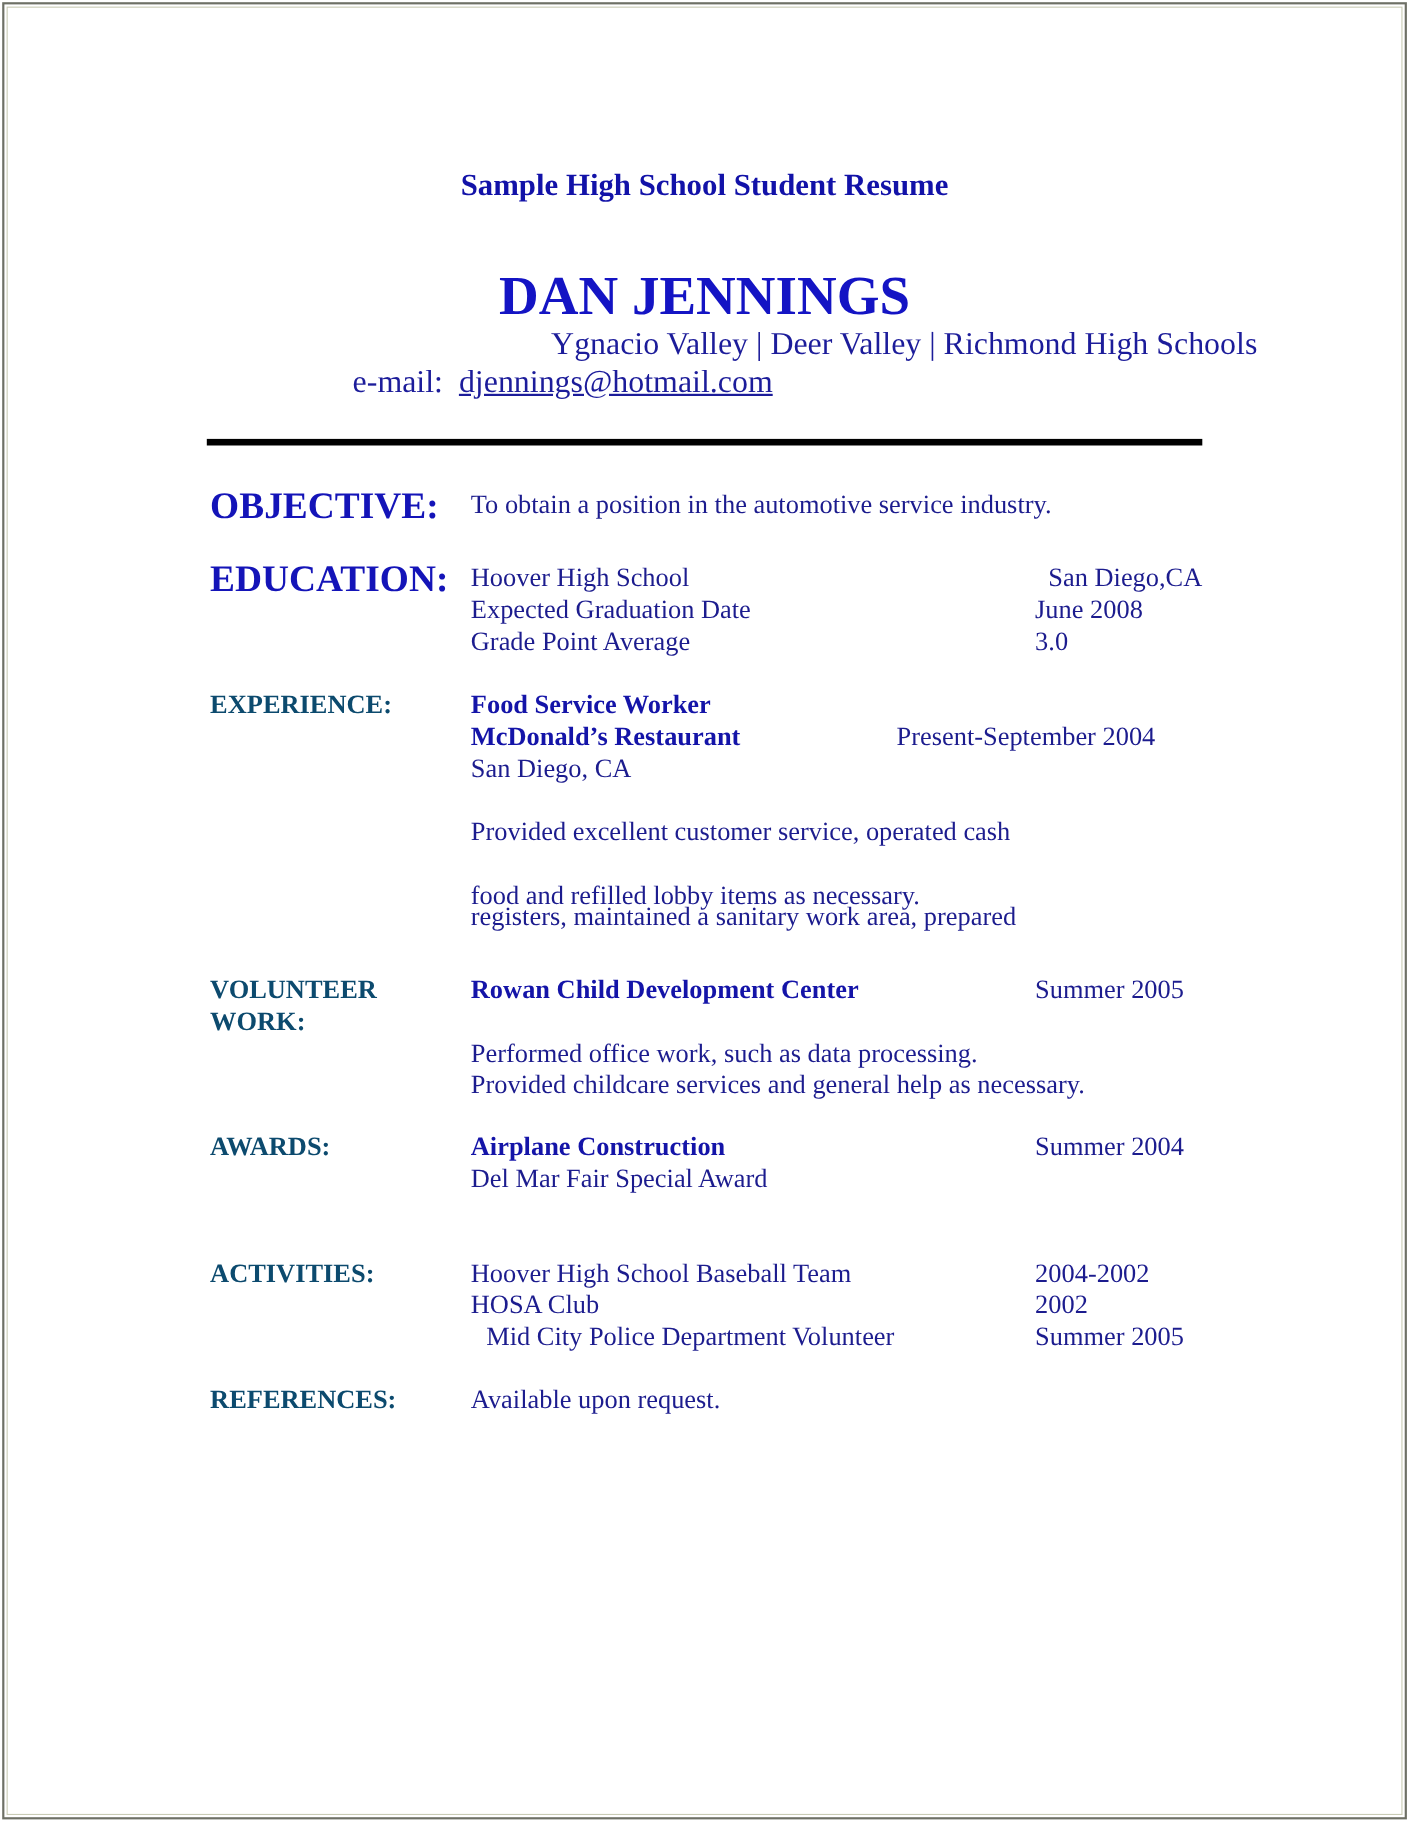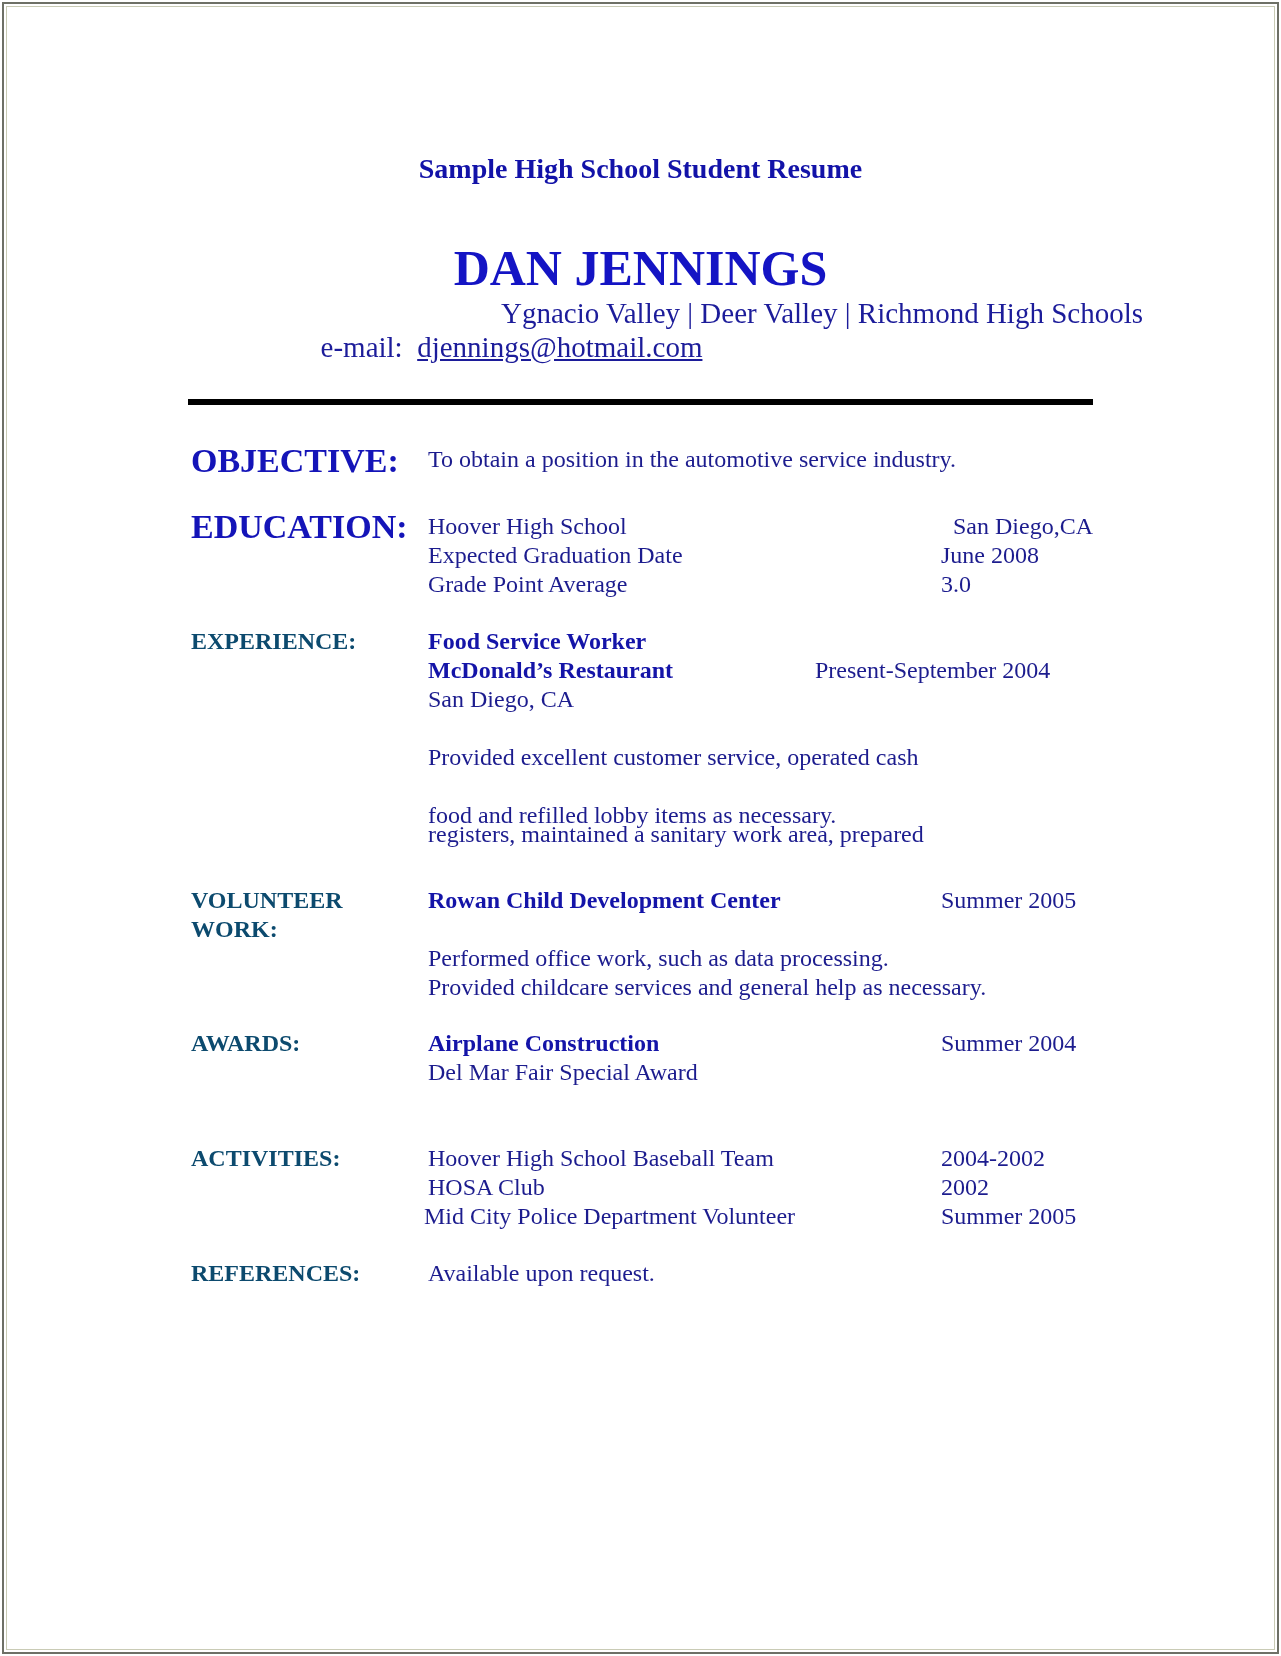--- a/index.html
+++ b/index.html
@@ -66,17 +66,17 @@
 <div class="t lbl" style="left:191px; top:1031px;">AWARDS:</div>
 <div class="t bold" style="left:428px; top:1031px;">Airplane Construction</div>
 <div class="t body" style="left:941px; top:1031px;">Summer 2004</div>
 <div class="t body" style="left:428px; top:1060px;">Del Mar Fair Special Award</div>
 
 <div class="t lbl" style="left:191px; top:1146px;">ACTIVITIES:</div>
 <div class="t body" style="left:428px; top:1146px;">Hoover High School Baseball Team</div>
 <div class="t body" style="left:941px; top:1146px;">2004-2002</div>
 <div class="t body" style="left:428px; top:1175px;">HOSA Club</div>
 <div class="t body" style="left:941px; top:1175px;">2002</div>
-<div class="t body" style="left:424px; top:1204px;">Mid City Police Department Volunteer</div>
+<div class="t body" style="left:442px; top:1204px;">Mid City Police Department Volunteer</div>
 <div class="t body" style="left:941px; top:1204px;">Summer 2005</div>
 
 <div class="t lbl" style="left:191px; top:1261px;">REFERENCES:</div>
 <div class="t body" style="left:428px; top:1261px;">Available upon request.</div>
 
 </body></html>

